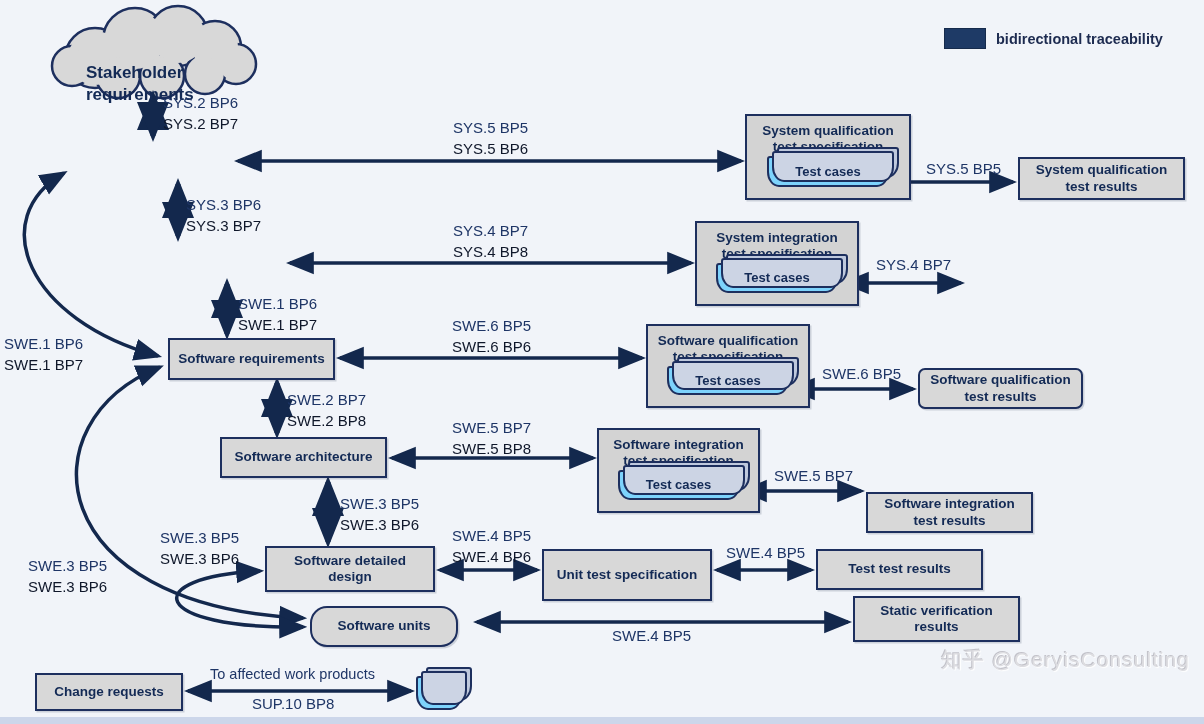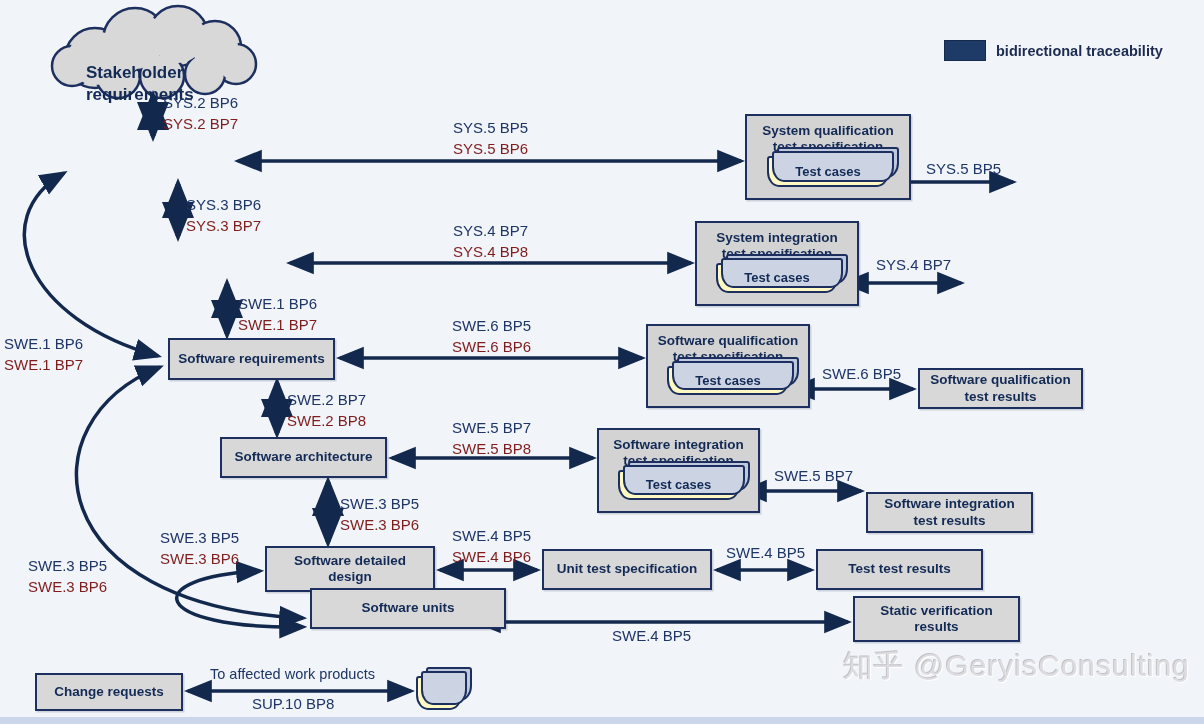--- a/index.html
+++ b/index.html
@@ -11,43 +11,43 @@
   #stage .bottom-strip{position:absolute;left:0;bottom:0;width:100%;height:7px;background:#ccd6ea;}
   svg.layer{position:absolute;left:0;top:0;width:1204px;height:724px;}
   .box{
     position:absolute;background:#d8d8d8;border:2px solid #1d2f5e;
     display:flex;align-items:center;justify-content:center;text-align:center;
     color:#132a55;font-weight:bold;font-size:13.5px;line-height:1.22;
     padding:2px 6px;box-sizing:border-box;box-shadow:1.5px 1.5px 0 rgba(40,50,80,.18);
   }
   .spec{flex-direction:column;justify-content:flex-start;padding-top:7px;background:#d3d3d3;}
   .doc{
-    position:relative;z-index:0;background:#fef9c3;border:2px solid #1d2f5e;
+    position:relative;z-index:0;background:#7dd3fc;border:2px solid #1d2f5e;
     border-radius:3px 3px 12px 12px/3px 3px 15px 15px;
     width:118px;height:32px;display:flex;align-items:center;justify-content:center;
     font-size:13px;color:#132a55;font-weight:bold;
     margin-top:auto;margin-bottom:9px;
   }
   .doc::before,.doc::after{content:"";position:absolute;left:-2px;top:-2px;right:-2px;bottom:-2px;
     border:2px solid #1d2f5e;border-radius:inherit;z-index:-1;}
   .doc::before{transform:translate(10px,-9px);background:#bfc9dd;}
   .doc::after{transform:translate(5px,-5px);background:#ccd4e4;}
   .lbl{position:absolute;font-weight:normal;font-size:15px;white-space:nowrap;line-height:1;}
   .lbl.blue{color:#1e3566;}
-  .lbl.red{color:#7f1d1d;}
+  .lbl.red{color:#0f172a;}
   .cloud-text{position:absolute;left:86px;top:30px;width:132px;
     color:#132a55;font-weight:bold;font-size:17px;line-height:1.3;margin-top:32px;}
-  .legend{position:absolute;left:944px;top:40px;}
+  .legend{position:absolute;left:944px;top:28px;}
   .legend .row{display:flex;align-items:center;margin-bottom:5px;}
   .legend .swatch{width:40px;height:19px;margin-right:10px;border:1px solid rgba(0,0,0,.25);}
   .legend .swatch.blue{background:#1e3a66;}
   .legend .swatch.red{background:#8f1626;}
   .legend .txt{font-weight:bold;font-size:14.5px;color:#1d2b50;}
   .watermark{
-    position:absolute;right:14px;top:646px;font-size:30px;letter-spacing:1px;
+    position:absolute;right:14px;top:646px;font-size:21px;letter-spacing:1px;
     color:#dddde1;text-shadow:-1px -1px 0 #c2c2c9, 1px 1px 1px #ffffff;
     font-weight:normal;white-space:nowrap;
   }
   .doc-icon{position:absolute;left:416px;top:676px;width:42px;height:30px;margin:0;font-size:0;}
 </style>
 </head>
 <body>
 
 <div id="stage">
 
@@ -108,42 +108,43 @@
       <path d="M 160,367 C 24,422 42,606 303,618" stroke-width="3.5"></path>
       <path d="M 260,571 C 138,577 148,629 303,627" stroke-width="3.5"></path>
     </g>
   </svg>
 
   <div class="cloud-text">Stakeholder requirements</div>
 
   <div class="box" style="left:168px;top:338px;width:167px;height:42px;">Software requirements</div>
   <div class="box" style="left:220px;top:437px;width:167px;height:41px;">Software architecture</div>
   <div class="box" style="left:265px;top:546px;width:170px;height:46px;">Software detailed design</div>
-  <div class="box" style="left:310px;top:588px;width:196px;height:41px;">Software units</div>
+  <div class="box" style="left:310px;top:606px;width:148px;height:41px;border-radius:17px;">Software units</div>
   <div class="box" style="left:35px;top:673px;width:148px;height:38px;">Change requests</div>
 
   <div class="box spec" style="left:745px;top:114px;width:166px;height:86px;">
     <span>System qualification test specification</span>
     <div class="doc">Test cases</div>
   </div>
   <div class="box spec" style="left:695px;top:221px;width:164px;height:85px;">
     <span>System integration test specification</span>
     <div class="doc">Test cases</div>
   </div>
   <div class="box spec" style="left:646px;top:324px;width:164px;height:84px;">
     <span>Software qualification test specification</span>
     <div class="doc">Test cases</div>
   </div>
   <div class="box spec" style="left:597px;top:428px;width:163px;height:85px;">
     <span>Software integration test specification</span>
     <div class="doc">Test cases</div>
   </div>
-  <div class="box" style="left:542px;top:549px;width:170px;height:41px;">Unit test specification</div>
+  <div class="box" style="left:542px;top:549px;width:170px;height:52px;">Unit test specification</div>
 
-  <div class="box" style="left:918px;top:368px;width:165px;height:41px;">Software qualification test results</div>
+  <div class="box" style="left:1018px;top:157px;width:167px;height:43px;">System qualification test results</div>
+  <div class="box" style="left:918px;top:368px;width:165px;height:41px;border-radius:7px;">Software qualification test results</div>
   <div class="box" style="left:866px;top:472px;width:167px;height:41px;margin-top:20px;">Software integration test results</div>
   <div class="box" style="left:816px;top:549px;width:167px;height:41px;">Test test results</div>
   <div class="box" style="left:853px;top:596px;width:167px;height:46px;">Static verification results</div>
 
   <div class="doc doc-icon"></div>
 
   <div class="lbl blue" style="left:163px;top:95px;">SYS.2 BP6</div>
   <div class="lbl red" style="left:163px;top:116px;">SYS.2 BP7</div>
   <div class="lbl blue" style="left:186px;top:197px;">SYS.3 BP6</div>
   <div class="lbl red" style="left:186px;top:218px;">SYS.3 BP7</div>

